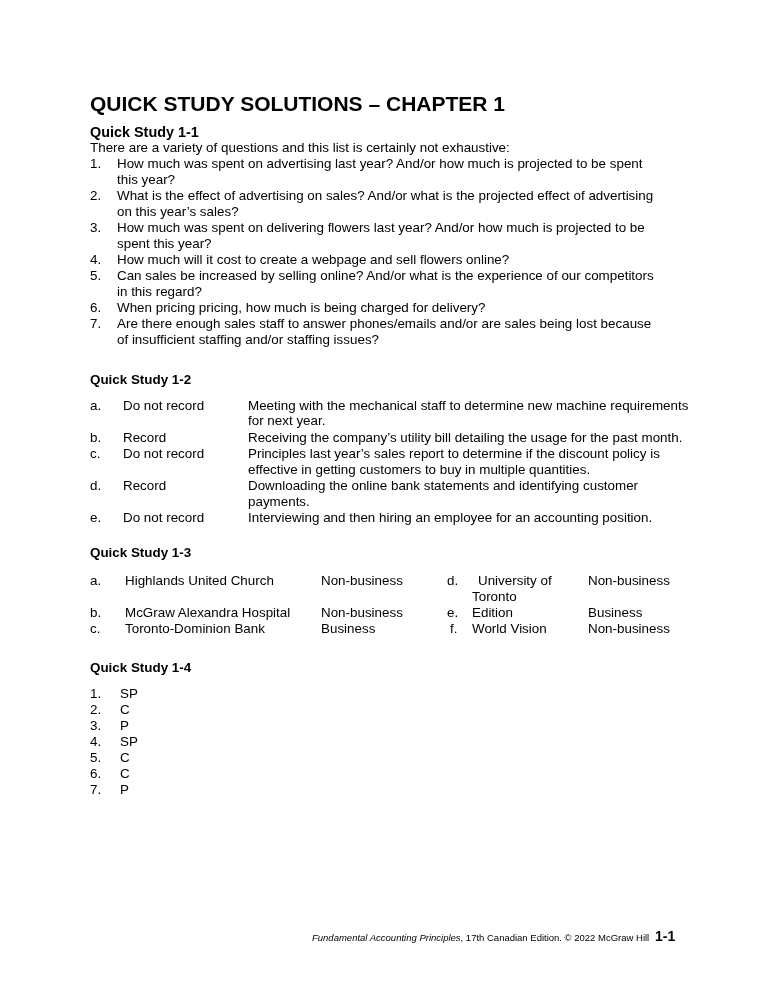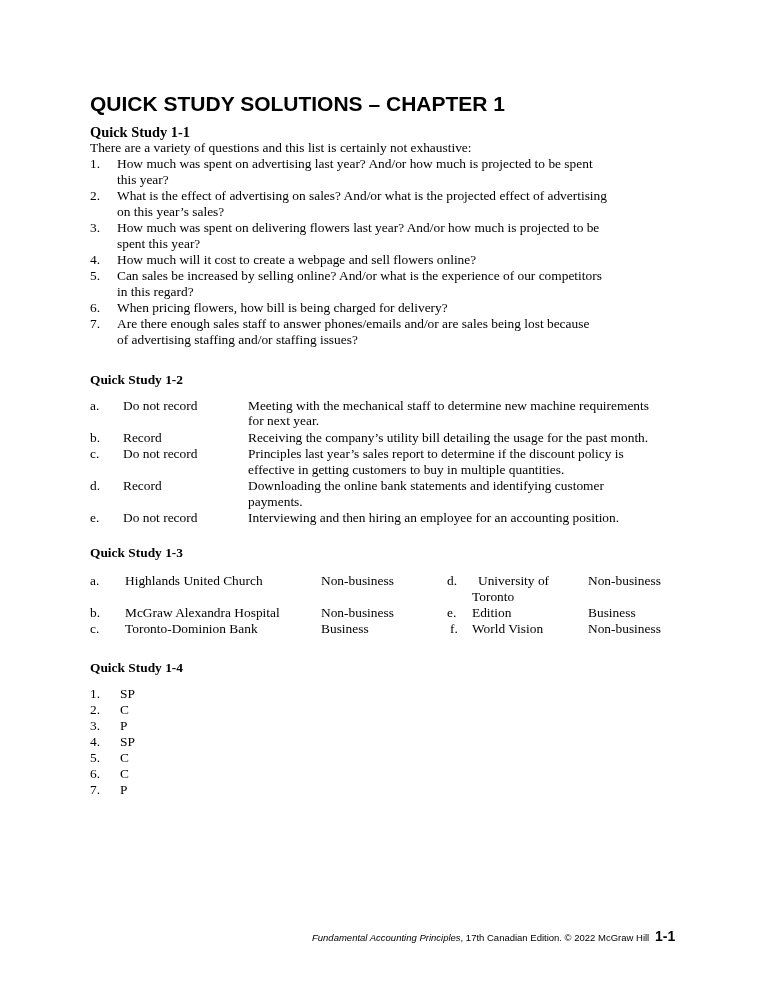--- a/index.html
+++ b/index.html
@@ -3,21 +3,21 @@
 <meta charset="utf-8">
 <style>
   html, body { margin: 0; padding: 0; background: #ffffff; }
   body { width: 768px; height: 994px; position: relative; overflow: hidden;
          font-family: "Liberation Sans", sans-serif; color: #000; font-size: 13.4px; }
   .page { position: absolute; left: 90px; top: 0; width: 600px; }
   .title { position: absolute; top: 92px; left: 0; font-weight: bold; font-size: 21px; white-space: nowrap; }
   .h1 { font-weight: bold; font-size: 14.4px; }
   .h2 { font-weight: bold; font-size: 13.4px; }
   .line { line-height: 16px; white-space: nowrap; }
-  .abs { position: absolute; font-family: Liberation Serif, serif; }
+  .abs { position: absolute; }
   .num { position: absolute; left: 0; }
   .txt { position: absolute; left: 27px; }
   .row { position: absolute; left: 0; width: 640px; }
   .footer { position: absolute; top: 932px; left: 312px; white-space: nowrap; font-size: 9.5px; }
   .footer i { }
   .pagenum { position: absolute; top: 928px; left: 655px; font-weight: bold; font-size: 14px; }
 </style>
 </head>
 <body>
 
@@ -48,26 +48,26 @@
       <span class="num">4.</span>
       <span class="txt">How much will it cost to create a webpage and sell flowers online?</span>
     </div>
     <div class="row line" style="top:112px;">
       <span class="num">5.</span>
       <span class="txt">Can sales be increased by selling online? And/or what is the experience of our competitors</span>
       <span class="txt" style="top:16px">in this regard?</span>
     </div>
     <div class="row line" style="top:144px;">
       <span class="num">6.</span>
-      <span class="txt">When pricing flowers, how bill is being charged for delivery?</span>
+      <span class="txt">When pricing pricing, how much is being charged for delivery?</span>
     </div>
     <div class="row line" style="top:160px;">
       <span class="num">7.</span>
       <span class="txt">Are there enough sales staff to answer phones/emails and/or are sales being lost because</span>
-      <span class="txt" style="top:16px">of advertising staffing and/or staffing issues?</span>
+      <span class="txt" style="top:16px">of insufficient staffing and/or staffing issues?</span>
     </div>
   </div>
 
   <div class="abs h2 line" style="top:372px;left:0;">Quick Study 1-2</div>
   <div class="abs" style="top:398px;left:0;width:640px;">
     <div class="row line" style="top:0px;">
       <span class="abs" style="left:0">a.</span>
       <span class="abs" style="left:33px">Do not record</span>
       <span class="abs" style="left:158px">Meeting with the mechanical staff to determine new machine requirements</span>
       <span class="abs" style="left:158px;top:15px">for next year.</span>

